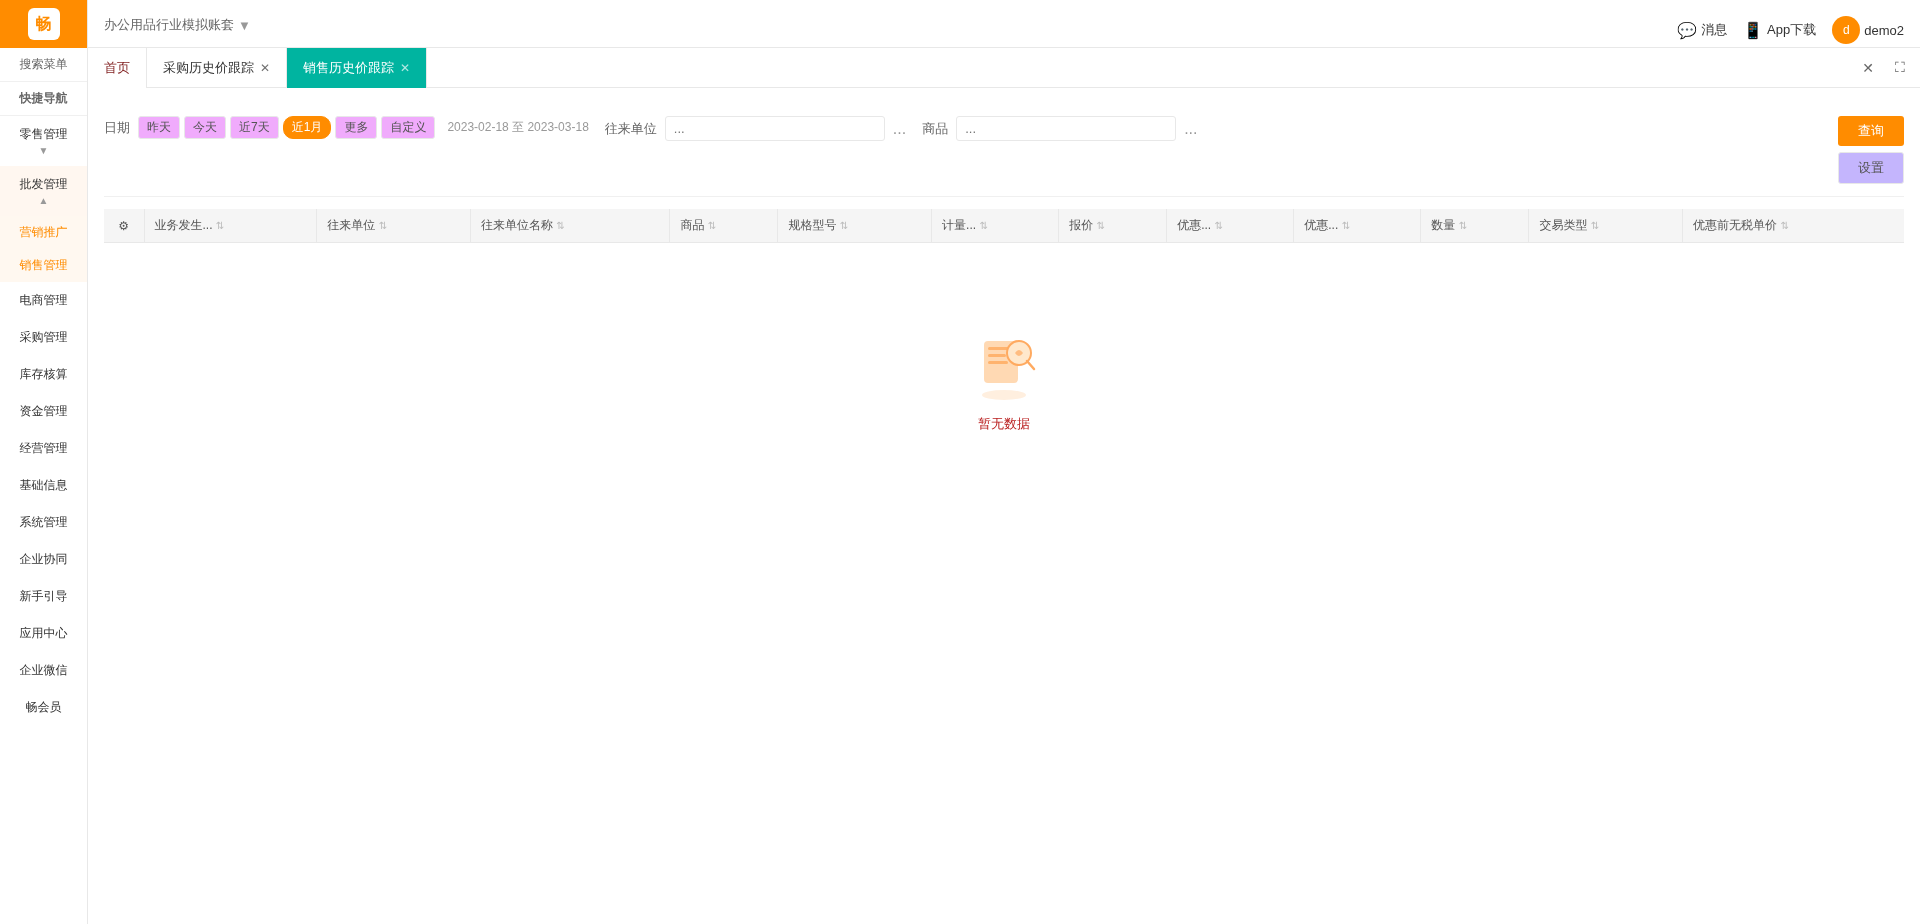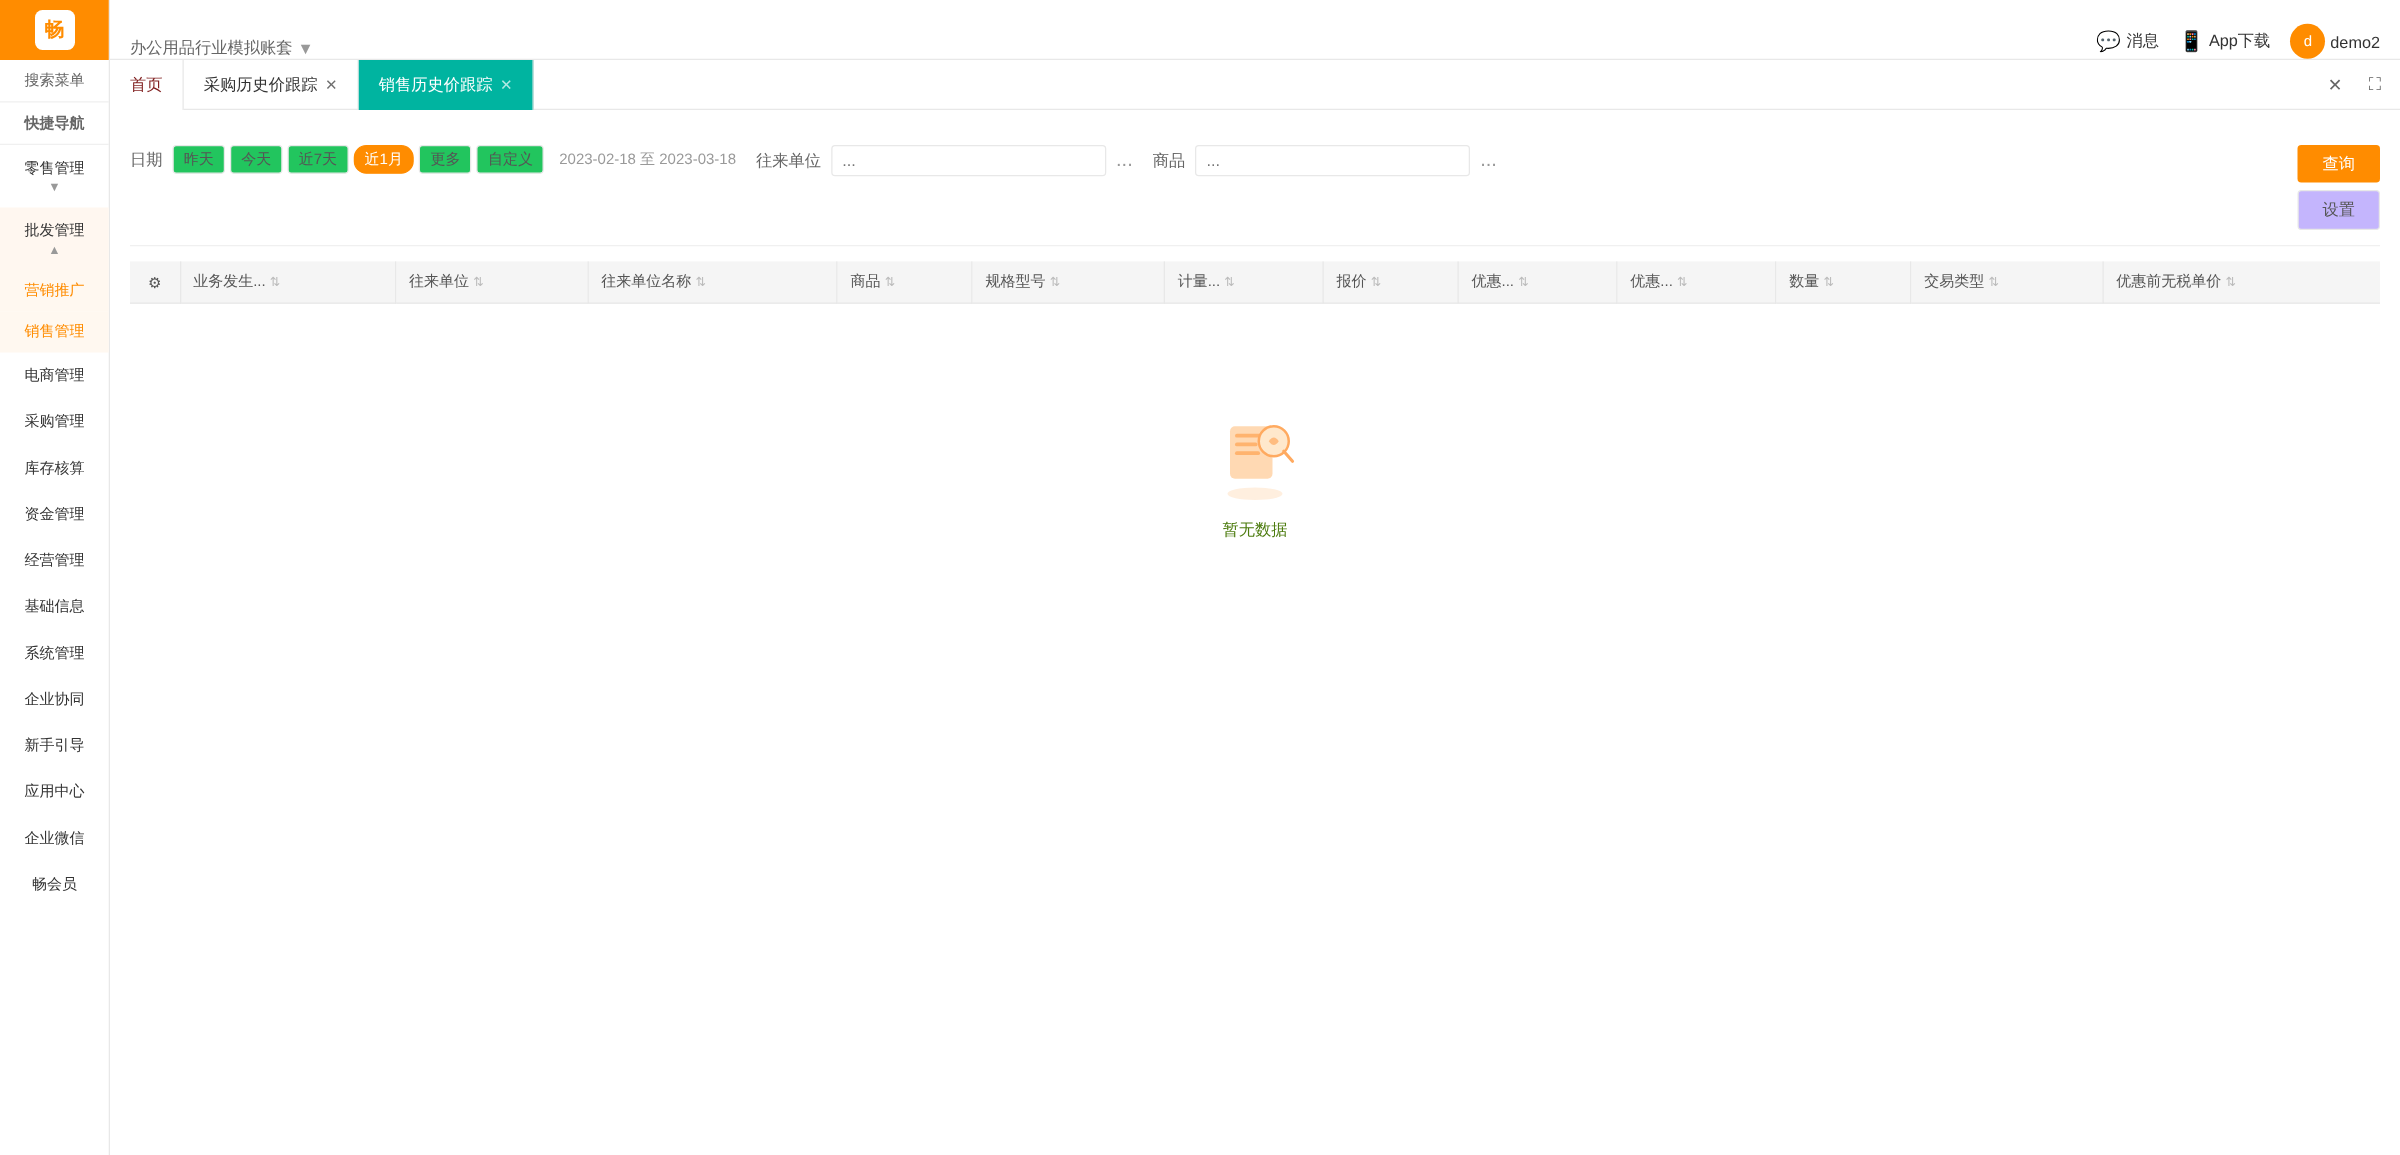--- a/index.html
+++ b/index.html
@@ -18,21 +18,21 @@
     .sidebar-item.active { background: #fff7f0; }
     .sidebar-item .item-text { font-size: 12px; color: #333; }
     .sidebar-item .item-arrow { font-size: 10px; color: #999; }
     .sidebar-sub-item { width: 100%; padding: 8px 0; text-align: center; cursor: pointer; background: #fff8f0; }
     .sidebar-sub-item span { font-size: 12px; color: #ff8c00; }
 
     
     .main { flex: 1; display: flex; flex-direction: column; height: 924px; overflow: hidden; }
 
     
-    .topbar { height: 48px; background: #fff; border-bottom: 1px solid #e8e8e8; display: flex; align-items: flex-end; padding: 0 16px; gap: 16px; flex-shrink: 0; }
+    .topbar { height: 48px; background: #fff; border-bottom: 1px solid #e8e8e8; display: flex; align-items: flex-start; padding: 16px 16px; gap: 16px; flex-shrink: 0; }
     .topbar-title { flex: 1; font-size: 13px; color: #666; display: flex; align-items: center; gap: 4px; }
     .topbar-actions { display: flex; align-items: center; gap: 16px; }
     .topbar-action { display: flex; align-items: center; gap: 4px; cursor: pointer; font-size: 13px; color: #333; }
     .topbar-action .icon { font-size: 16px; }
     .avatar { width: 28px; height: 28px; border-radius: 50%; background: #ff8c00; display: flex; align-items: center; justify-content: center; color: #fff; font-size: 12px; }
 
     
     .tabs { height: 40px; background: #fff; border-bottom: 1px solid #e8e8e8; display: flex; align-items: center; flex-shrink: 0; }
     .tab { height: 40px; padding: 0 16px; display: flex; align-items: center; gap: 6px; cursor: pointer; font-size: 13px; color: #333; border-right: 1px solid #e8e8e8; white-space: nowrap; }
     .tab.active { background: #00b4a0; color: #fff; }
@@ -52,42 +52,42 @@
     .page-header-actions { display: flex; align-items: center; gap: 12px; }
     .header-action { display: flex; align-items: center; gap: 4px; cursor: pointer; font-size: 13px; color: #555; }
     .checkbox-wrapper { display: flex; align-items: center; gap: 4px; cursor: pointer; }
     .checkbox-wrapper input[type="checkbox"] { accent-color: #ff8c00; }
 
     
     .filter-bar { display: flex; align-items: flex-start; gap: 16px; padding: 12px 0; border-bottom: 1px solid #f0f0f0; margin-bottom: 12px; flex-wrap: wrap; }
     .filter-group { display: flex; align-items: center; gap: 8px; }
     .filter-label { font-size: 13px; color: #666; white-space: nowrap; }
     .date-shortcuts { display: flex; align-items: center; gap: 4px; }
-    .date-btn { padding: 2px 8px; border: 1px solid #e8e8e8; border-radius: 3px; font-size: 12px; cursor: pointer; color: #555; background: #22c55e; }
+    .date-btn { padding: 2px 8px; border: 1px solid #e8e8e8; border-radius: 3px; font-size: 12px; cursor: pointer; color: #555; background: #f0abfc; }
     .date-btn.active { background: #ff8c00; color: #fff; border-color: #ff8c00; border-radius: 10px; }
     .date-range { font-size: 12px; color: #999; margin-left: 4px; }
     .filter-input { padding: 4px 8px; border: 1px solid #e8e8e8; border-radius: 3px; font-size: 13px; color: #333; width: 220px; outline: none; }
     .filter-dots { color: #999; font-size: 16px; }
     .search-btn { padding: 6px 20px; background: #ff8c00; color: #fff; border: none; border-radius: 3px; font-size: 13px; cursor: pointer; }
     .settings-btn { padding: 6px 16px; background: #c4b5fd; color: #555; border: 1px solid #e8e8e8; border-radius: 3px; font-size: 13px; cursor: pointer; }
 
     
     .table-container { width: 100%; overflow-x: auto; }
     table { width: 100%; border-collapse: collapse; font-size: 13px; }
     thead tr { background: #f5f5f5; }
     th { padding: 8px 10px; text-align: left; font-weight: normal; color: #555; border-bottom: 1px solid #e8e8e8; border-right: 1px solid #e8e8e8; white-space: nowrap; font-size: 12px; cursor: pointer; }
     th:last-child { border-right: none; }
     th .sort-arrows { color: #bbb; font-size: 10px; }
     .th-settings { width: 40px; text-align: center; }
 
     
     .empty-state { display: flex; flex-direction: column; align-items: center; justify-content: center; padding: 80px 0; }
     .empty-icon { width: 80px; height: 80px; position: relative; }
     .empty-icon svg { width: 80px; height: 80px; }
-    .empty-text { color: #4d7c0f; font-size: 13px; margin-top: 12px; }
+    .empty-text { color: #b91c1c; font-size: 13px; margin-top: 12px; }
   </style>
 </head>
 <body>
 
 <div class="sidebar">
   <div class="sidebar-logo">
     <div class="logo-icon">
       <span>畅</span>
     </div>
   </div>

